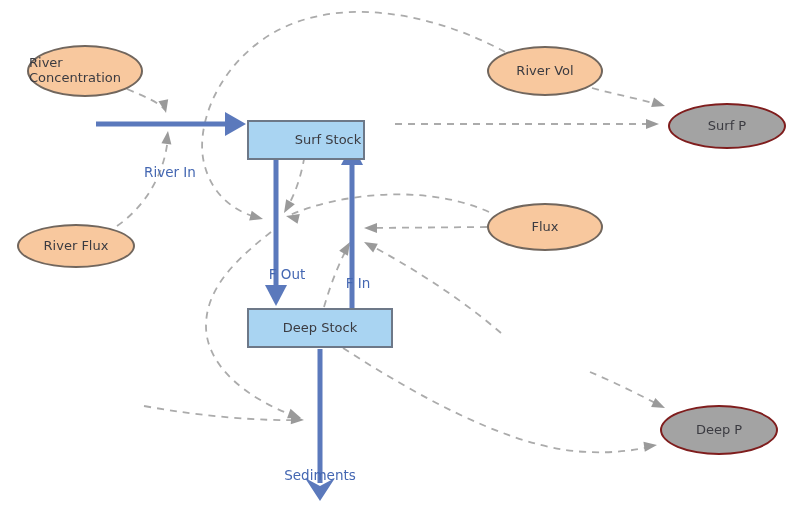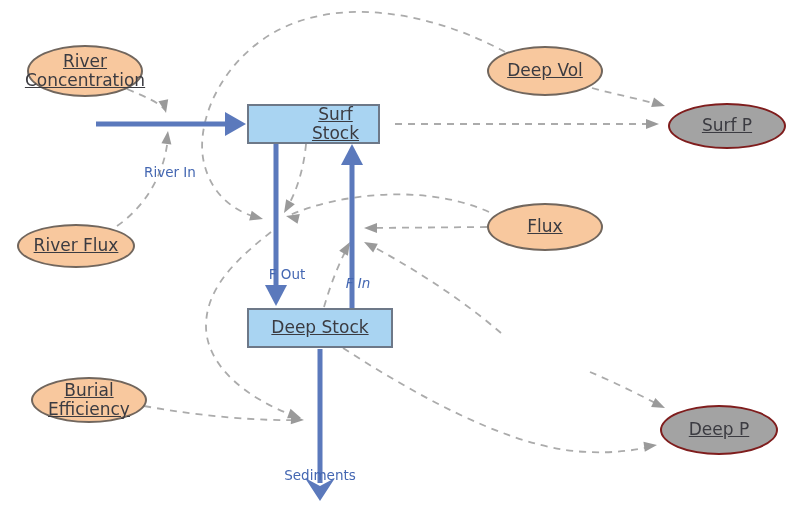--- a/index.html
+++ b/index.html
@@ -3,23 +3,22 @@
 <meta charset="utf-8">
 <style>
   html,body{margin:0;padding:0;background:#ffffff;}
   .canvas{
     position:relative;width:800px;height:524px;background:#ffffff;overflow:hidden;
     font-family:"DejaVu Sans", sans-serif;
   }
   .canvas svg{position:absolute;left:0;top:0;}
   .node{
     position:absolute;display:flex;align-items:center;justify-content:center;
-    text-align:center;font-size:17px;color:#3b3b41;line-height:1.12;
+    text-align:left;font-size:13px;color:#3b3b41;line-height:1.12;
     box-sizing:border-box;
-    text-decoration:underline;
   }
   .ellipse{border-radius:50%;}
   .var{background:#f8c89e;border:2px solid #71665d;}
   .outp{background:#a3a3a3;border:2px solid #7f1d1d;}
   .stock{background:#a9d4f2;border:2px solid #6d7888;}
   .flow-label{
     position:absolute;transform:translate(-50%,-50%);
     color:#4467b2;font-size:13.5px;white-space:nowrap;margin-top:48px;
   }
   .conn{fill:none;stroke:#ababab;stroke-width:1.8;stroke-dasharray:7 6;}
@@ -86,48 +85,45 @@
       <polygon class="flowhead" points="276,306 265,285 287,285"></polygon>
 
       <path class="flowline" d="M 352,308 L 352,164"></path>
       <polygon class="flowhead" points="352,144 341,165 363,165"></polygon>
 
       <path class="flowline" d="M 320,349 L 320,483"></path>
       <polygon class="flowhead" points="320,501 305,478 320,486 335,478"></polygon>
     </g>
   </svg>
 
-  <div class="node stock" style="left:247px;top:104px;width:133px;height:40px;padding-left:44px;">
+  <div class="node stock" style="left:247px;top:120px;width:118px;height:40px;padding-left:44px;">
     <span>Surf Stock</span>
   </div>
   <div class="node stock" style="left:247px;top:308px;width:146px;height:40px;">
     <span>Deep Stock</span>
   </div>
 
   <div class="node ellipse var" style="left:27px;top:45px;width:116px;height:52px;">
     <span>River Concentration</span>
   </div>
   <div class="node ellipse var" style="left:17px;top:224px;width:118px;height:44px;">
     <span>River Flux</span>
   </div>
-  <div class="node ellipse var" style="left:31px;top:377px;width:116px;height:46px;">
-    <span>Burial Efficiency</span>
-  </div>
   <div class="node ellipse var" style="left:487px;top:46px;width:116px;height:50px;">
-    <span>Deep Vol</span>
+    <span>River Vol</span>
   </div>
   <div class="node ellipse var" style="left:487px;top:203px;width:116px;height:48px;">
     <span>Flux</span>
   </div>
 
   <div class="node ellipse outp" style="left:668px;top:103px;width:118px;height:46px;">
     <span>Surf P</span>
   </div>
   <div class="node ellipse outp" style="left:660px;top:405px;width:118px;height:50px;">
     <span>Deep P</span>
   </div>
 
   <div class="flow-label" style="left:170px;top:124px;">River In</div>
   <div class="flow-label" style="left:287px;top:226px;">F Out</div>
-  <div class="flow-label" style="left:358px;top:235px;font-style:italic;">F In</div>
+  <div class="flow-label" style="left:358px;top:235px;">F In</div>
   <div class="flow-label" style="left:320px;top:427px;">Sediments</div>
 
 </div>
 
 </body></html>

